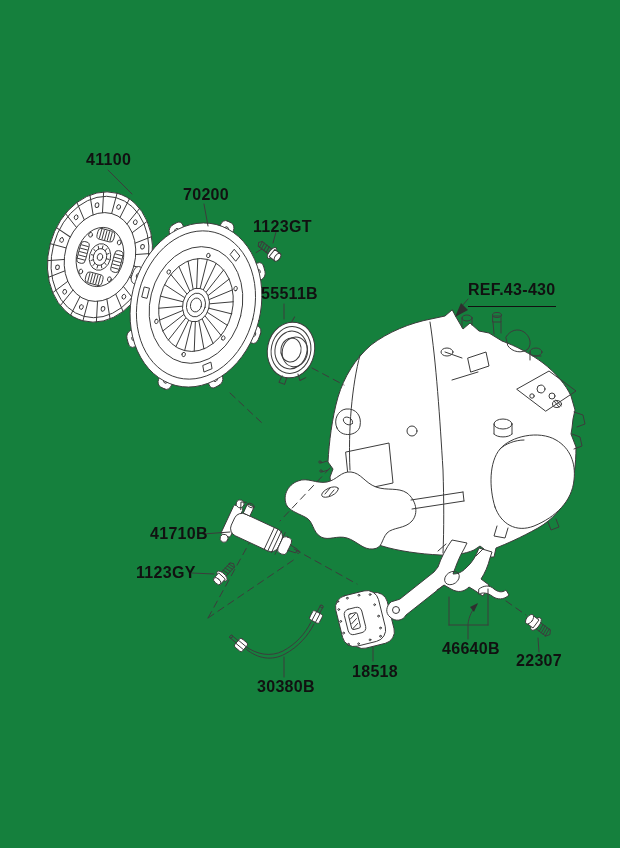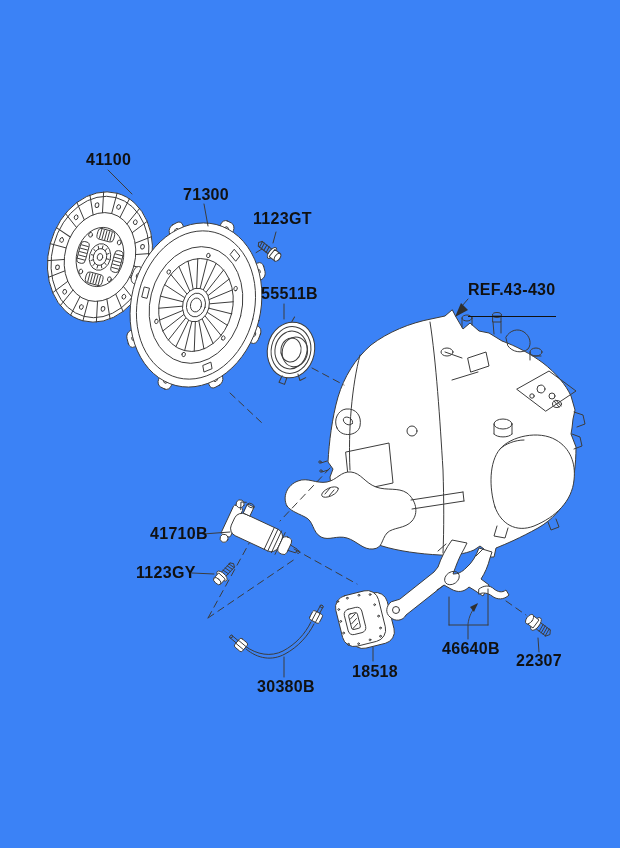--- a/index.html
+++ b/index.html
@@ -1,27 +1,27 @@
 <!DOCTYPE html>
 <html><head>
 <meta charset="utf-8">
 <style>
   html,body{margin:0;padding:0;background:#ffffff;}
-  .stage{position:relative;width:620px;height:848px;background:#3b82f6;overflow:hidden;
+  .stage{position:relative;width:620px;height:848px;background:#15803d;overflow:hidden;
          font-family:"Liberation Sans", sans-serif;}
   .stage svg{position:absolute;left:0;top:0;}
   svg *{fill:none;stroke:#3c3c3c;stroke-width:1;stroke-linecap:round;stroke-linejoin:round;
         vector-effect:non-scaling-stroke;}
   svg .wh{fill:#ffffff;}
   svg .dash{stroke-dasharray:7 5;stroke-width:0.9;}
   svg .thin{stroke-width:0.9;}
   svg .dark{fill:#2f2f2f;stroke:none;}
   .lbl{position:absolute;font-size:16px;font-weight:bold;color:#111;white-space:nowrap;
        line-height:17px;letter-spacing:0.3px;}
-  .lbl.ref{border-bottom:1.6px solid #111;padding-bottom:18px;}
+  .lbl.ref{border-bottom:1.6px solid #111;padding-bottom:8px;}
 </style>
 </head>
 <body>
 
 <div class="stage">
 
 <svg width="620" height="848" viewBox="0 0 620 848">
   <defs>
     <line id="spk" x1="0" y1="-45" x2="0" y2="-66"></line>
     <line id="fng" x1="0" y1="-17" x2="0" y2="-47"></line>
@@ -383,22 +383,22 @@
     <line x1="449" y1="597" x2="449" y2="625"></line>
     <line x1="488" y1="589" x2="488" y2="625"></line>
     <line x1="449" y1="625" x2="488" y2="625"></line>
     <line x1="468" y1="625" x2="468" y2="639"></line>
     <line x1="538" y1="638" x2="539" y2="652"></line>
   </g>
   <polygon class="dark" points="455,317 461,303 468,310"></polygon>
 </svg>
 
 <div class="lbl" style="left:86px;top:151px">41100</div>
-<div class="lbl" style="left:183px;top:186px">71300</div>
-<div class="lbl" style="left:253px;top:210px">1123GT</div>
+<div class="lbl" style="left:183px;top:186px">70200</div>
+<div class="lbl" style="left:253px;top:218px">1123GT</div>
 <div class="lbl" style="left:261px;top:285px">55511B</div>
 <div class="lbl ref" style="left:468px;top:281px">REF.43-430</div>
 <div class="lbl" style="left:150px;top:525px">41710B</div>
 <div class="lbl" style="left:136px;top:564px">1123GY</div>
 <div class="lbl" style="left:257px;top:678px">30380B</div>
 <div class="lbl" style="left:352px;top:663px">18518</div>
 <div class="lbl" style="left:442px;top:640px">46640B</div>
 <div class="lbl" style="left:516px;top:652px">22307</div>
 
 </div>

